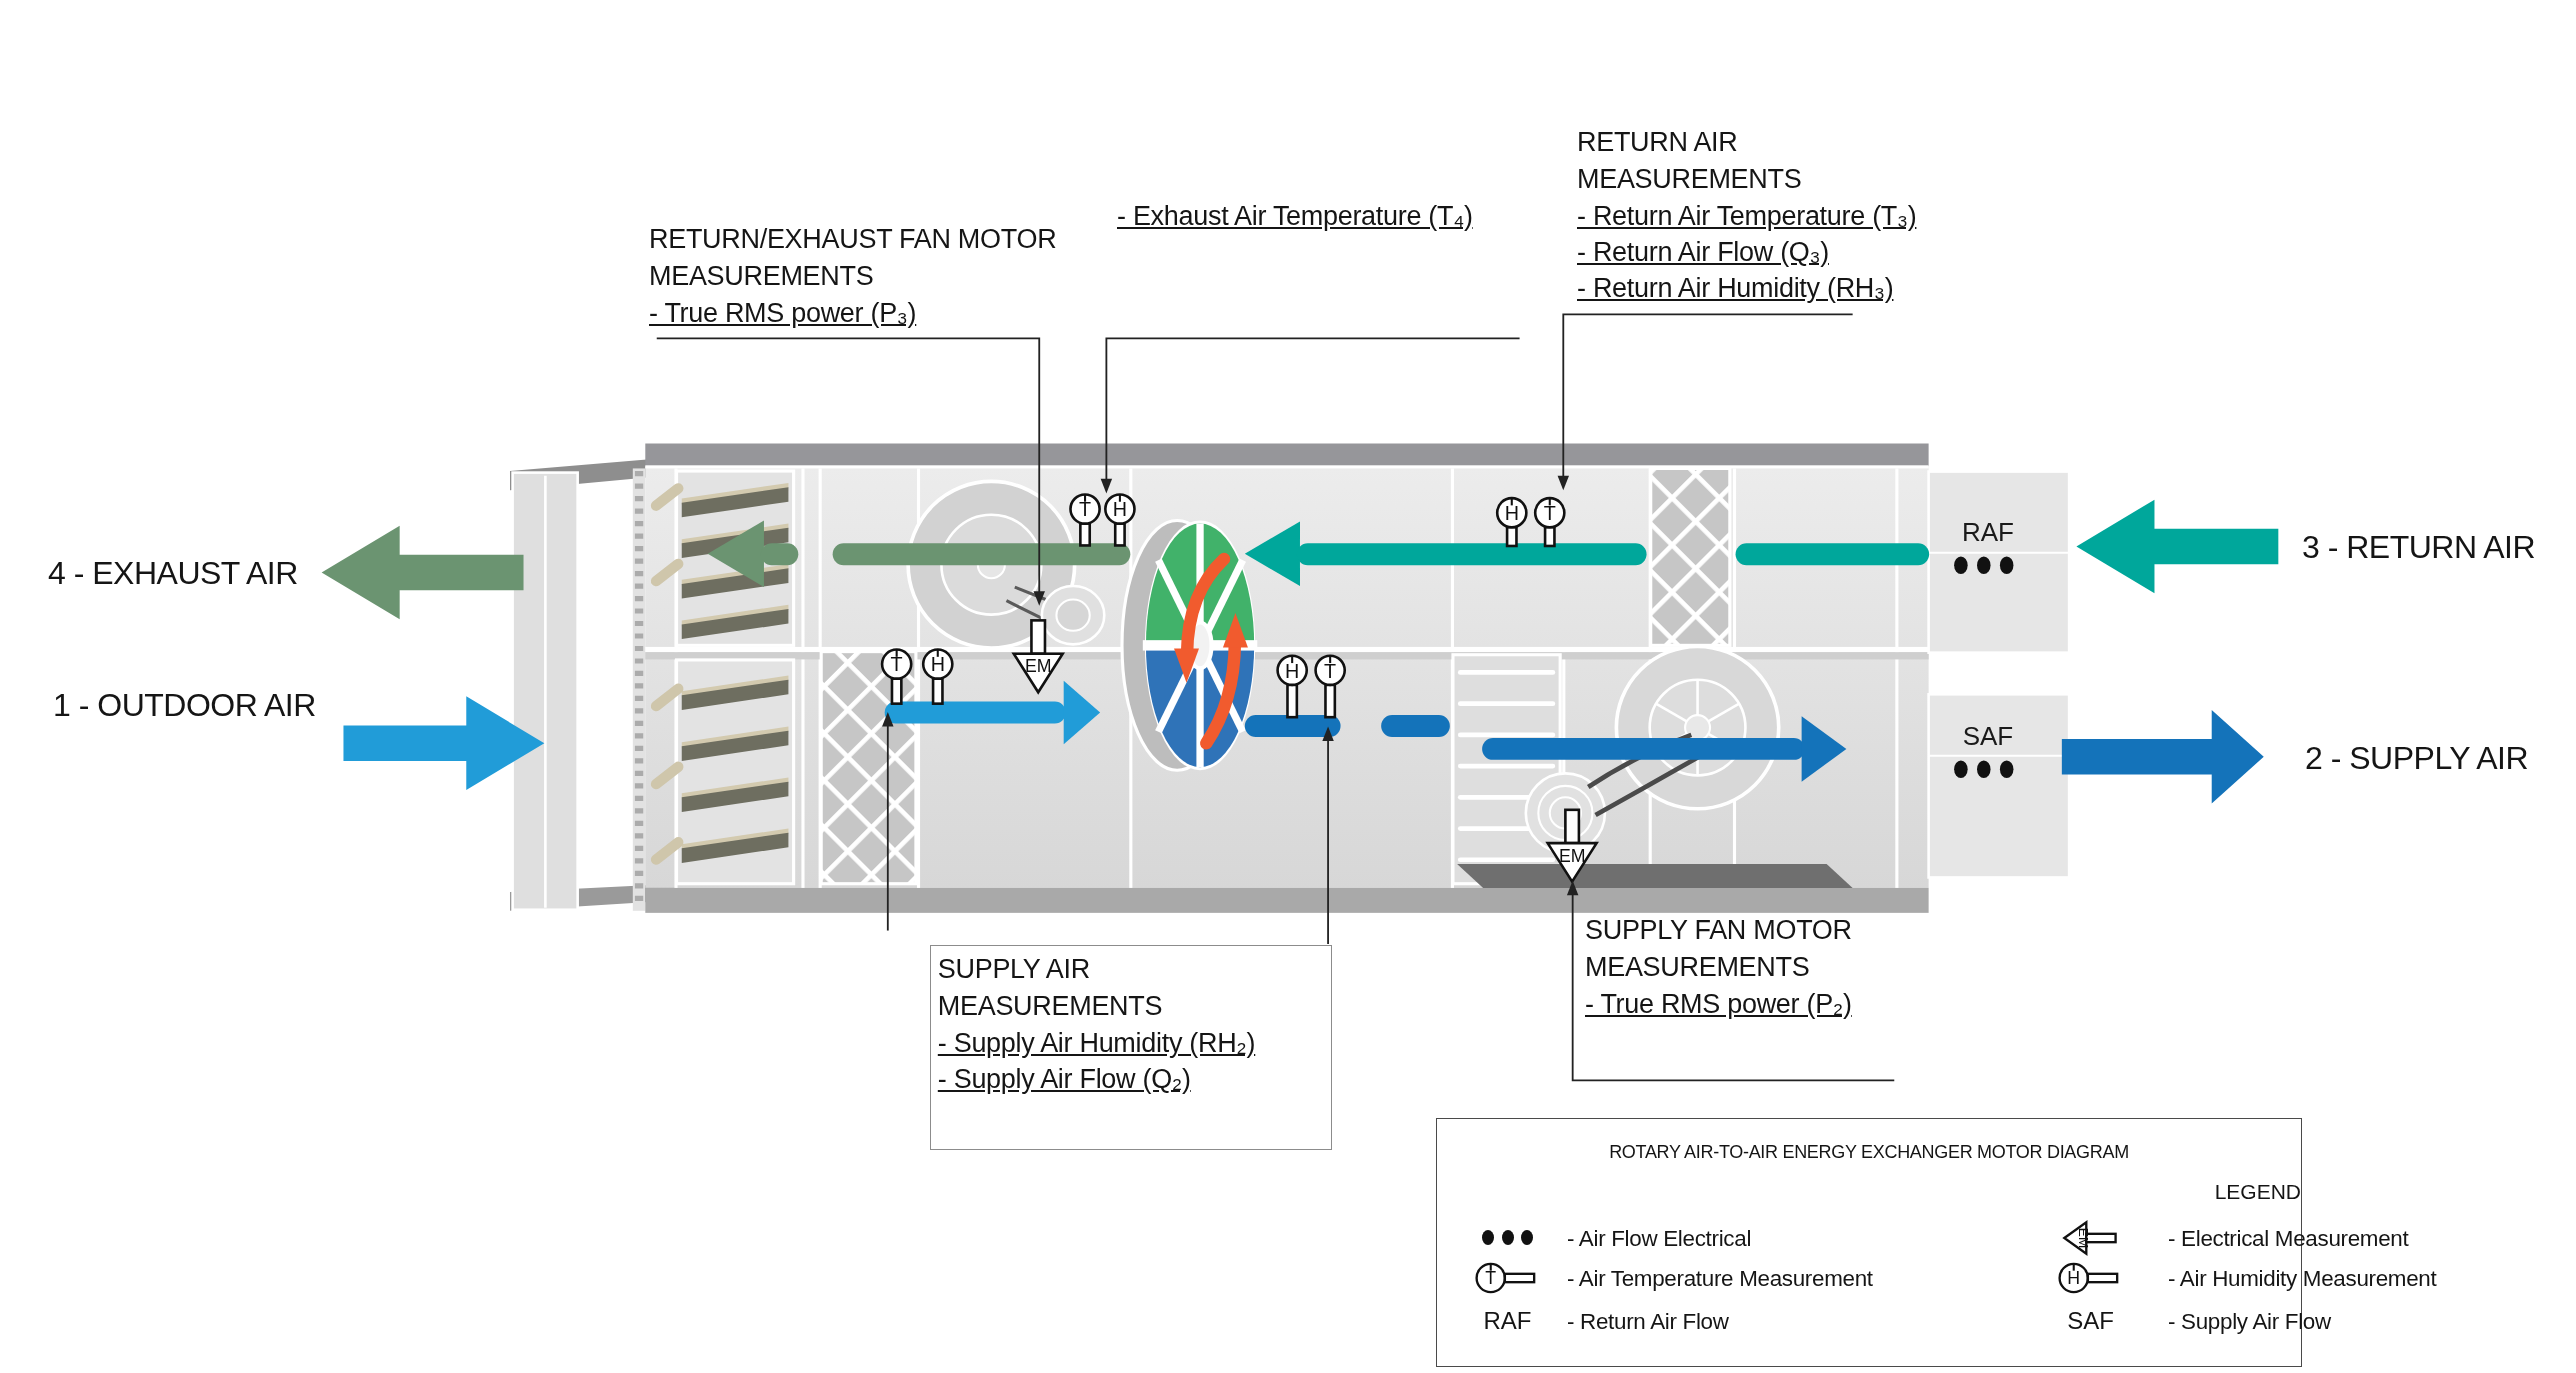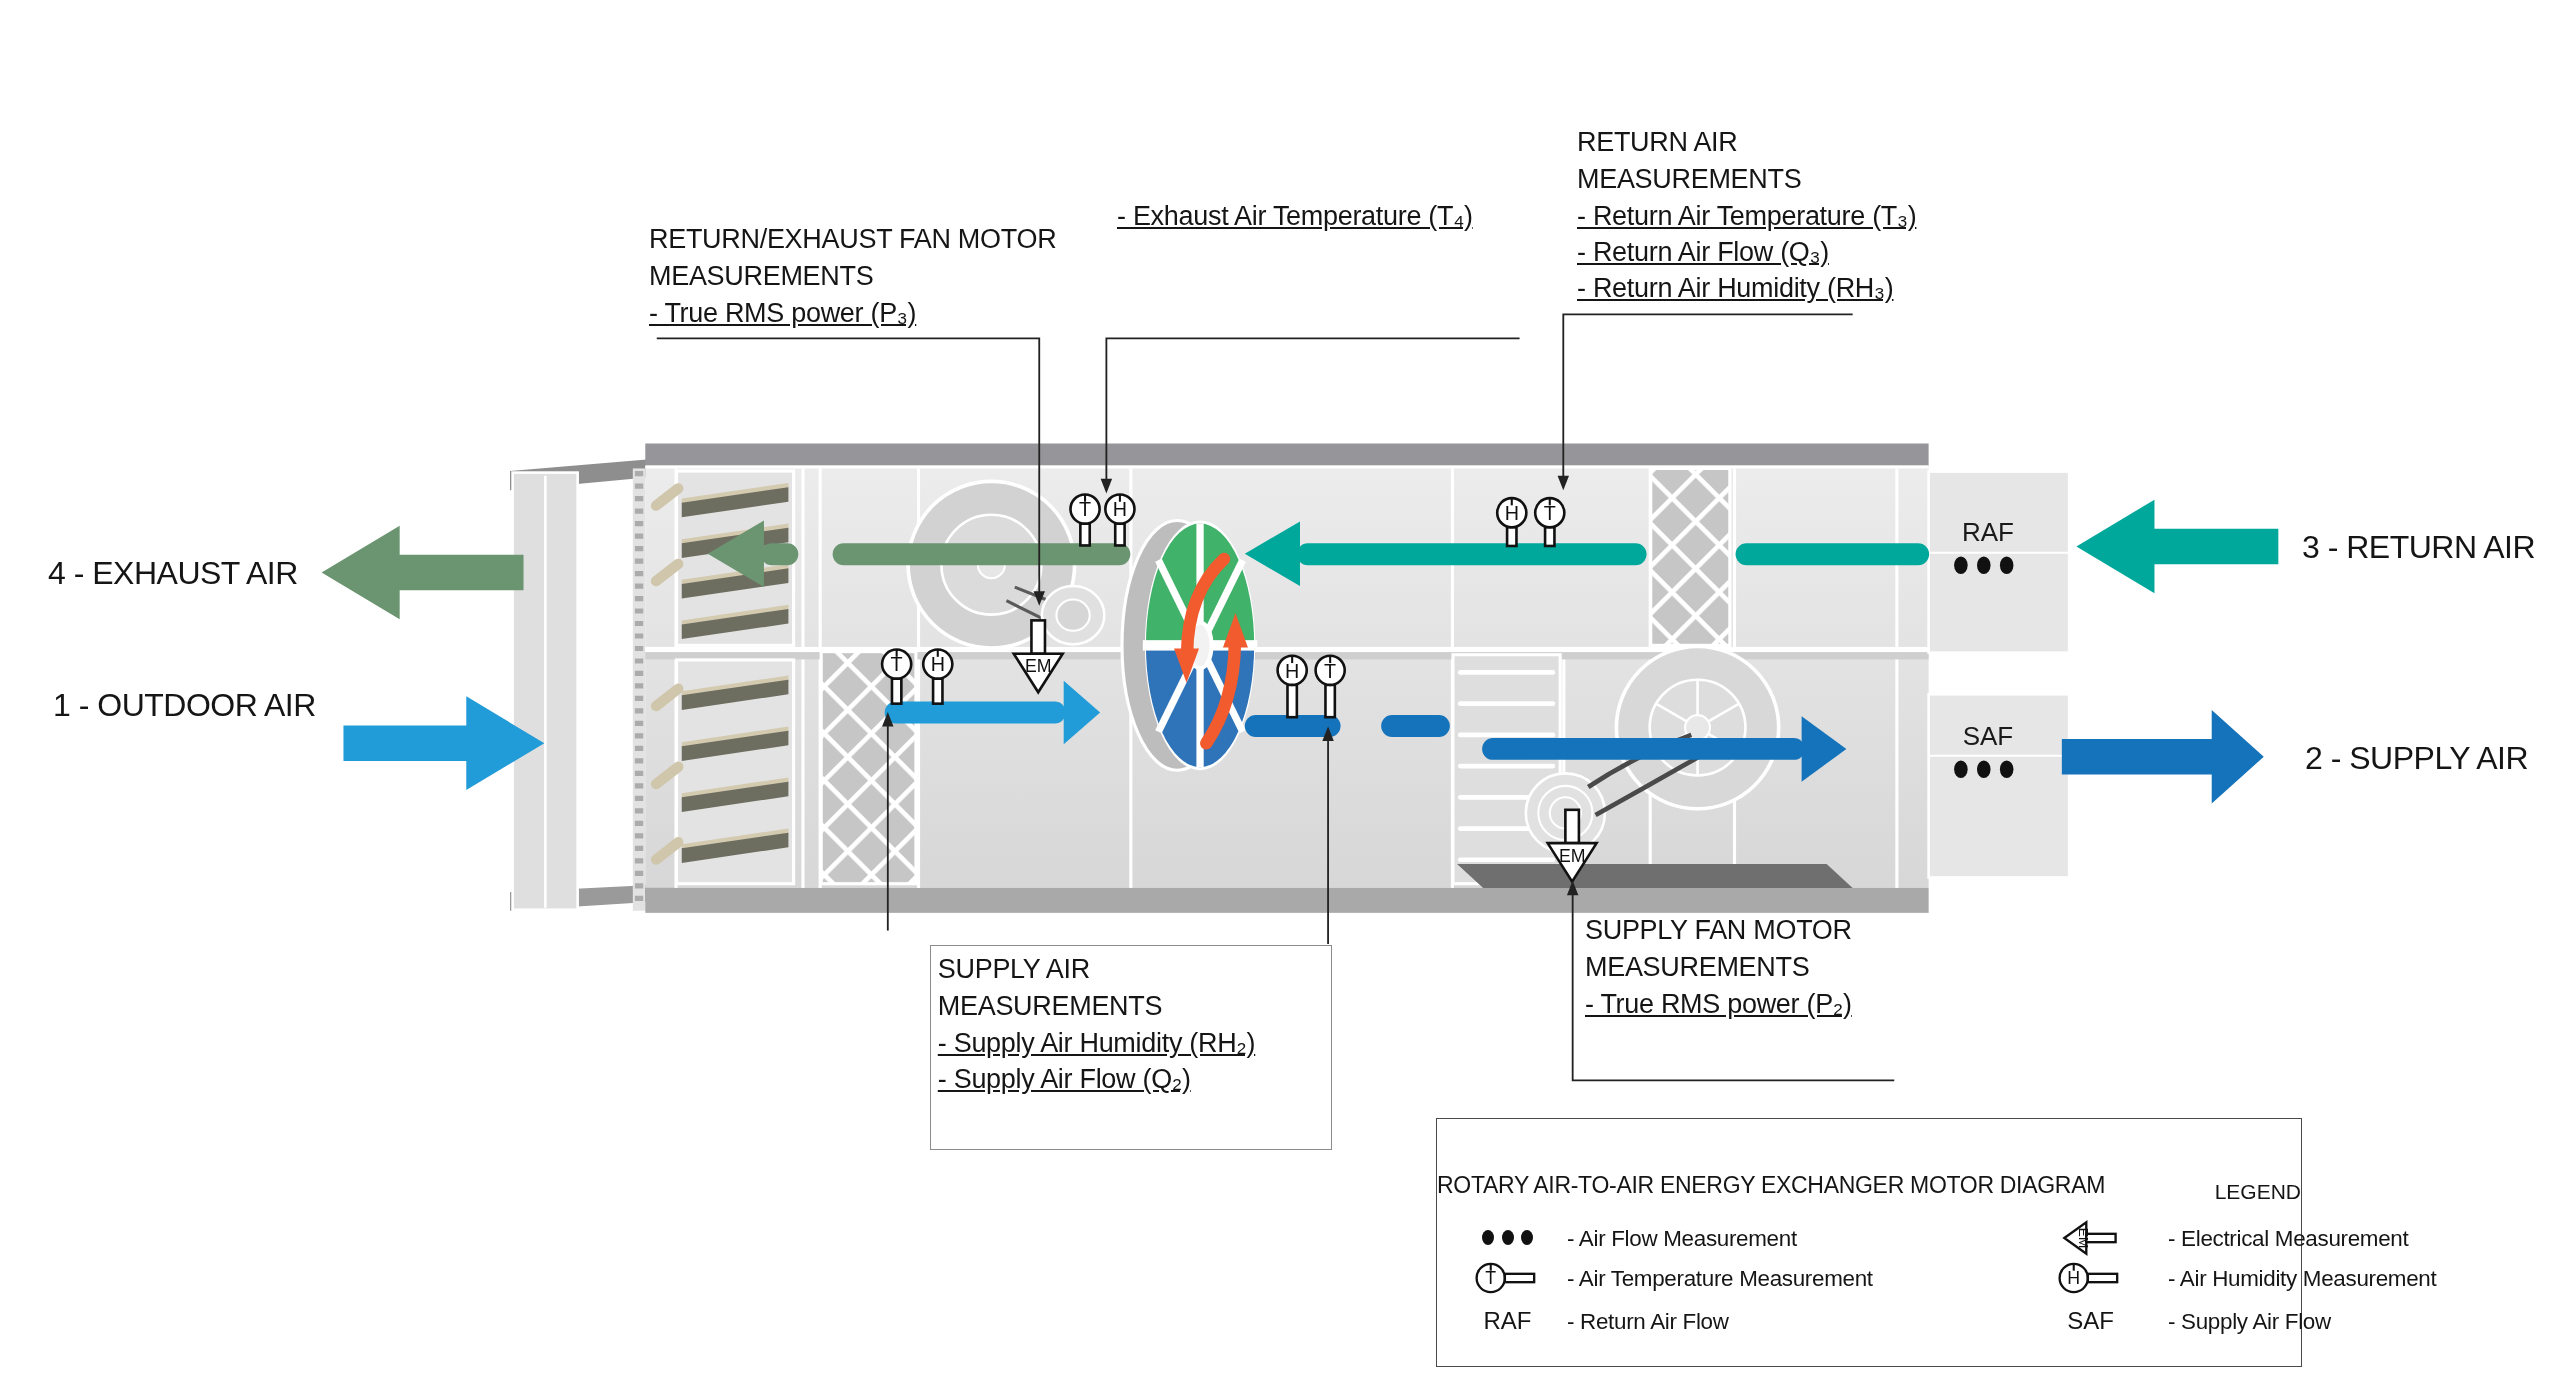--- a/index.html
+++ b/index.html
@@ -11,21 +11,21 @@
   svg{display:block;}
   
   .callout{position:absolute;line-height:36px;font-size:27px;letter-spacing:-0.3px;}
   .callout .title{font-weight:normal;line-height:37px;letter-spacing:-0.3px;}
   .callout .item{white-space:nowrap;line-height:36px;text-decoration:underline;}
   .callout.boxed{border:1.6px solid #8c8c8c;background:transparent;}
   
   .flow-label{position:absolute;font-size:32px;letter-spacing:-0.5px;white-space:nowrap;line-height:34px;}
   
   .legend{position:absolute;left:1436px;top:1118px;width:864px;height:247px;border:1.6px solid #4a4a4a;background:#fff;}
-  .legend .lg-title{position:absolute;left:0;top:23px;width:100%;font-size:23px;letter-spacing:-0.3px;margin-top:30px;}
+  .legend .lg-title{position:absolute;left:0;top:23px;width:100%;text-align:center;font-size:18px;letter-spacing:-0.3px;}
   .legend .lg-sub{position:absolute;left:0;top:61px;width:100%;text-align:right;font-size:21px;}
   .lg-sym{position:absolute;width:99px;display:flex;align-items:center;justify-content:center;}
   .lg-lab{position:absolute;font-size:22.4px;letter-spacing:-0.3px;white-space:nowrap;}
   .lg-text-sym{font-size:24px;letter-spacing:0;}
   .dot{width:12px;height:15px;border-radius:50%;background:#111;display:inline-block;margin:0 3.6px;}
 </style>
 </head>
 <body>
 
 <div class="canvas">
@@ -338,21 +338,21 @@
 
   <div class="legend">
     <div class="lg-title">ROTARY AIR-TO-AIR ENERGY EXCHANGER MOTOR DIAGRAM</div>
     <div class="lg-sub">LEGEND</div>
 
     <div class="lg-sym" style="left:21px;top:103px;height:31px">
       <span class="dot"></span>
         <span class="dot"></span>
         <span class="dot"></span>
     </div>
-    <div class="lg-lab" style="left:130px;top:107px">- Air Flow Measurement</div>
+    <div class="lg-lab" style="left:130px;top:107px">- Air Flow Electrical</div>
 
     <div class="lg-sym" style="left:21px;top:139px;height:40px">
       <svg width="68" height="40" viewBox="0 0 130 76">
         <circle cx="32" cy="38" r="27" fill="#fff" stroke="#111" stroke-width="4.5"></circle>
         <line x1="32" y1="11" x2="32" y2="24" stroke="#111" stroke-width="4"></line>
         <rect x="59" y="30" width="56" height="16" fill="#fff" stroke="#111" stroke-width="4.5"></rect>
         <text x="32" y="50" text-anchor="middle" font-size="34" fill="#111" font-family="Liberation Sans, DejaVu Sans, sans-serif">T</text>
       </svg>
     </div>
     <div class="lg-lab" style="left:130px;top:147px">- Air Temperature Measurement</div>

